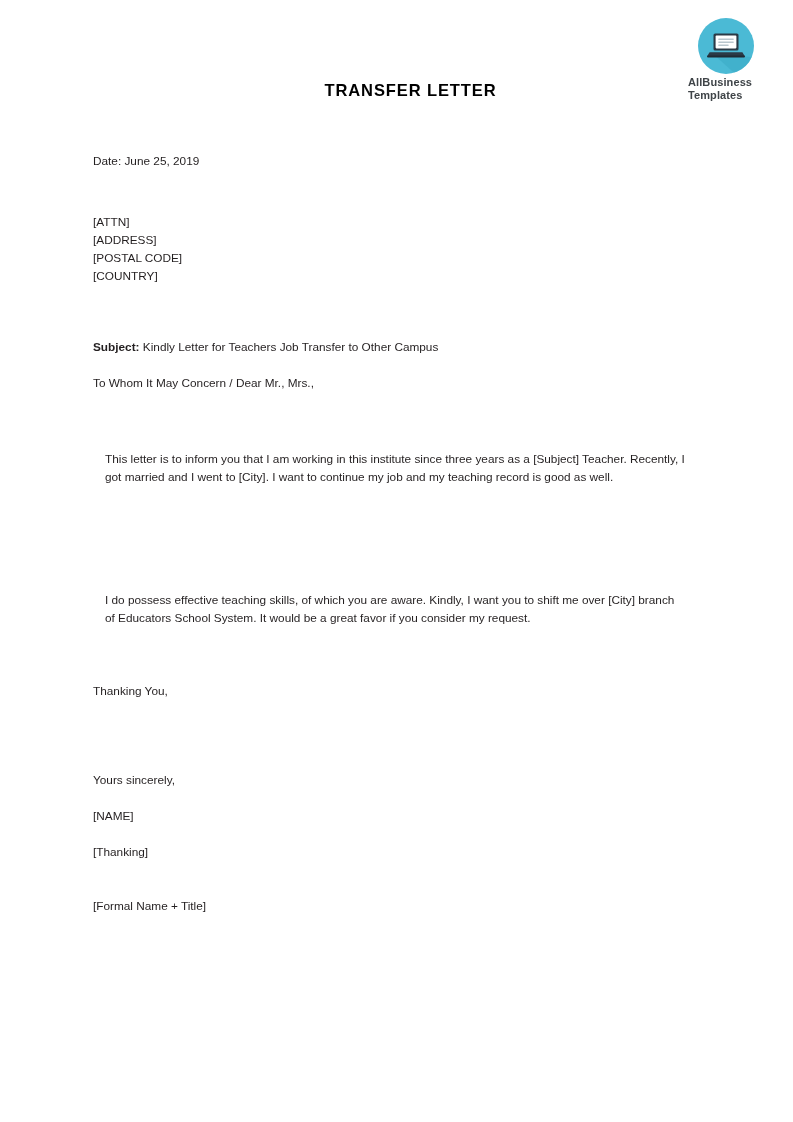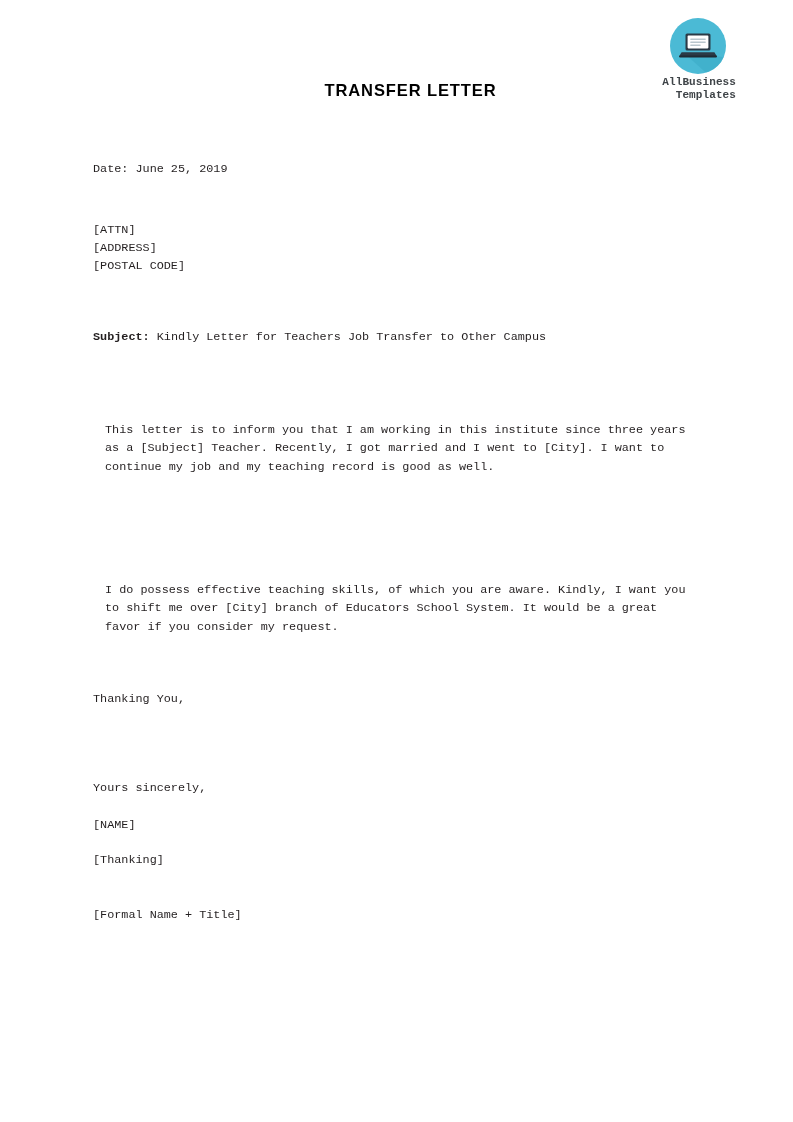--- a/index.html
+++ b/index.html
@@ -19,25 +19,24 @@
 
   .page {
     position: absolute;
     inset: 0;
     background: #ffffff;
   }
 
   
   .brand {
     position: absolute;
-    left: 660px;
+    left: 688px;
     top: 18px;
     width: 76px;
-    text-align: right;
-    font-family: Liberation Mono, monospace;
+    text-align: left;
   }
   .brand-mark {
     position: relative;
     width: 56px;
     height: 56px;
     margin: 0 auto 2px auto;
   }
   .brand-circle {
     position: absolute;
     left: 0;
@@ -74,26 +73,25 @@
     font-weight: bold;
     letter-spacing: 0.9px;
     color: #000000;
     padding-left: 28px;
   }
 
   
   .letter {
     position: absolute;
     left: 93px;
-    top: 160px;
+    top: 152px;
     width: 606px;
     font-size: 11.8px;
     line-height: 18.6px;
     color: #231f20;
-    font-family: Liberation Mono, monospace;
   }
 
   .block { margin: 0; }
 
   .date-line {
     margin: 0 0 0 0;
     font-size: 11.8px;
   }
 
   .spacer-address { height: 42px; }
@@ -179,28 +177,30 @@
   <div class="letter">
 
     <p class="block date-line">Date: June 25, 2019</p>
 
     <div class="spacer-address"></div>
 
     <div class="address-block">
       <span class="addr-line">[ATTN]</span>
       <span class="addr-line">[ADDRESS]</span>
       <span class="addr-line">[POSTAL CODE]</span>
+      <span class="addr-line">[COUNTRY]</span>
     </div>
 
     <div class="spacer-subject"></div>
 
     <p class="block subject-line"><span class="subject-label">Subject:</span>&nbsp;<span>Kindly Letter for Teachers Job Transfer to Other Campus</span></p>
 
     <div class="spacer-salutation"></div>
 
+    <p class="block salutation">To Whom It May Concern / Dear Mr., Mrs.,</p>
 
     <div class="spacer-para1"></div>
 
     <p class="block para">This letter is to inform you that I am working in this institute since three years as a [Subject] Teacher. Recently, I got married and I went to [City]. I want to continue my job and my teaching record is good as well.</p>
 
     <div class="spacer-para2"></div>
 
     <p class="block para">I do possess effective teaching skills, of which you are aware. Kindly, I want you to shift me over [City] branch of Educators School System. It would be a great favor if you consider my request.</p>
 
     <div class="spacer-thanks"></div>

